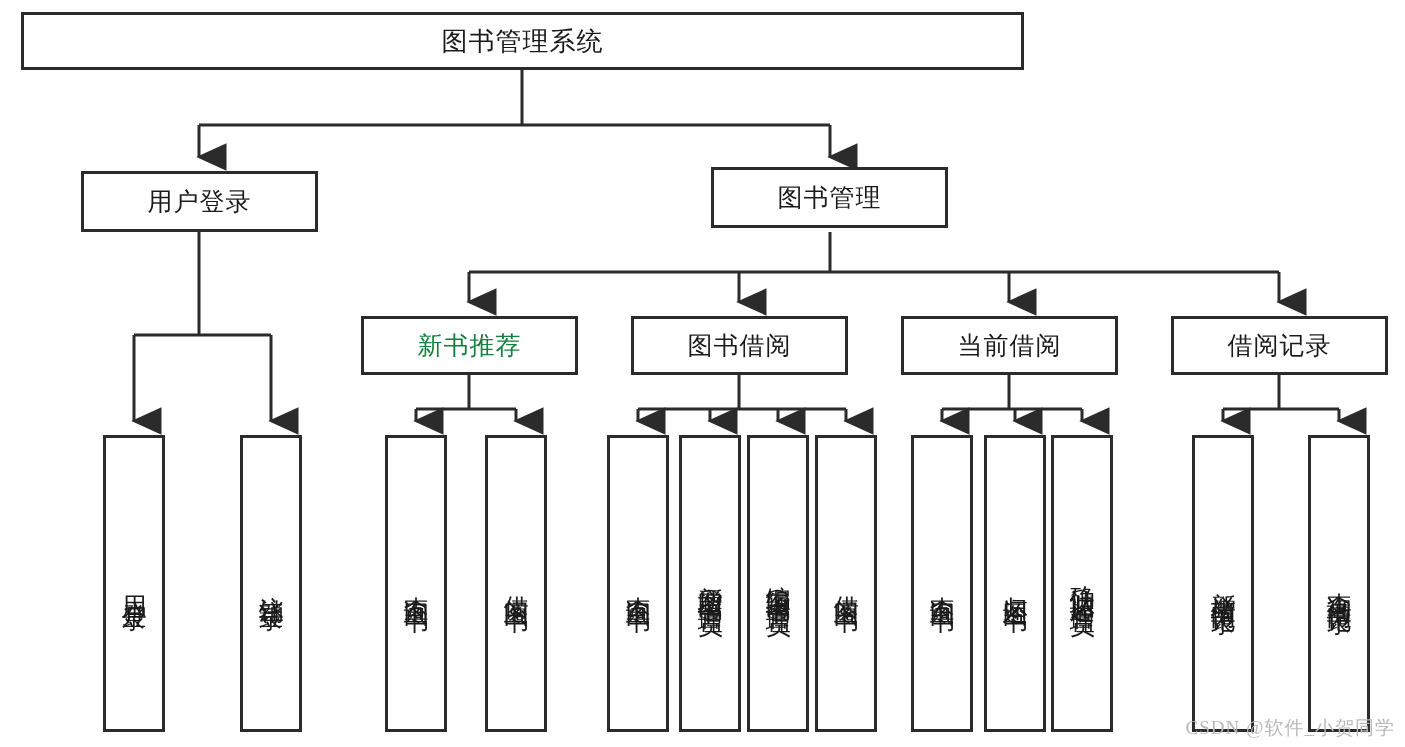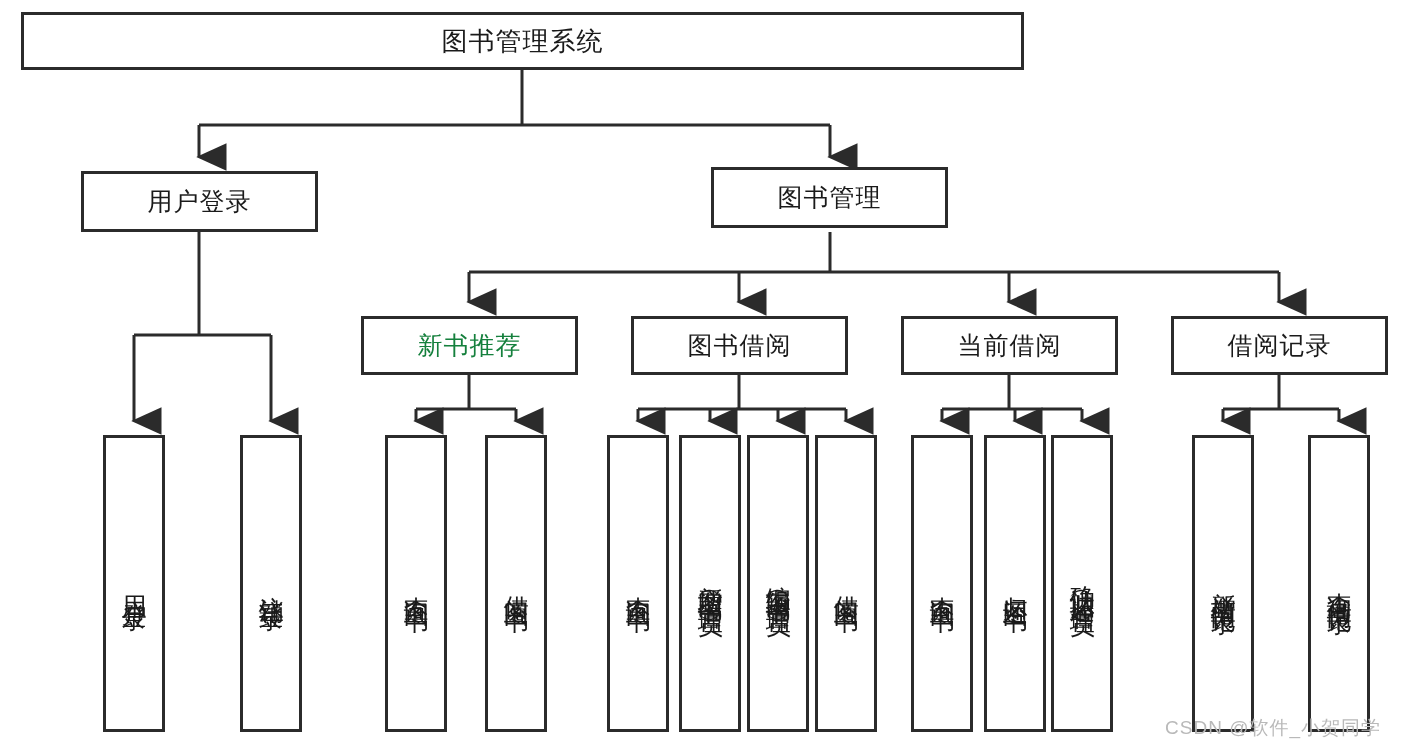--- a/index.html
+++ b/index.html
@@ -56,28 +56,28 @@
     align-items: center;
   }
   .node.v .vtext {
     writing-mode: vertical-rl;
     text-orientation: upright;
     display: block;
     white-space: nowrap;
   }
   .watermark {
     position: absolute;
-    right: 24px;
+    right: 10px;
     bottom: 6px;
     font-size: 19px;
     color: #b9b9b9;
     letter-spacing: 1px;
     z-index: 3;
     white-space: nowrap;
-    font-family: Liberation Sans, sans-serif;
+    font-family: Liberation Serif, serif;
   }
 </style>
 </head>
 <body>
 
 <div id="canvas">
 
   <svg id="wires" viewBox="0 0 1405 747" xmlns="http://www.w3.org/2000/svg">
     <defs>
       <marker id="arrow" viewBox="0 0 12 12" refX="6" refY="10" markerWidth="11" markerHeight="11" orient="auto-start-reverse">

